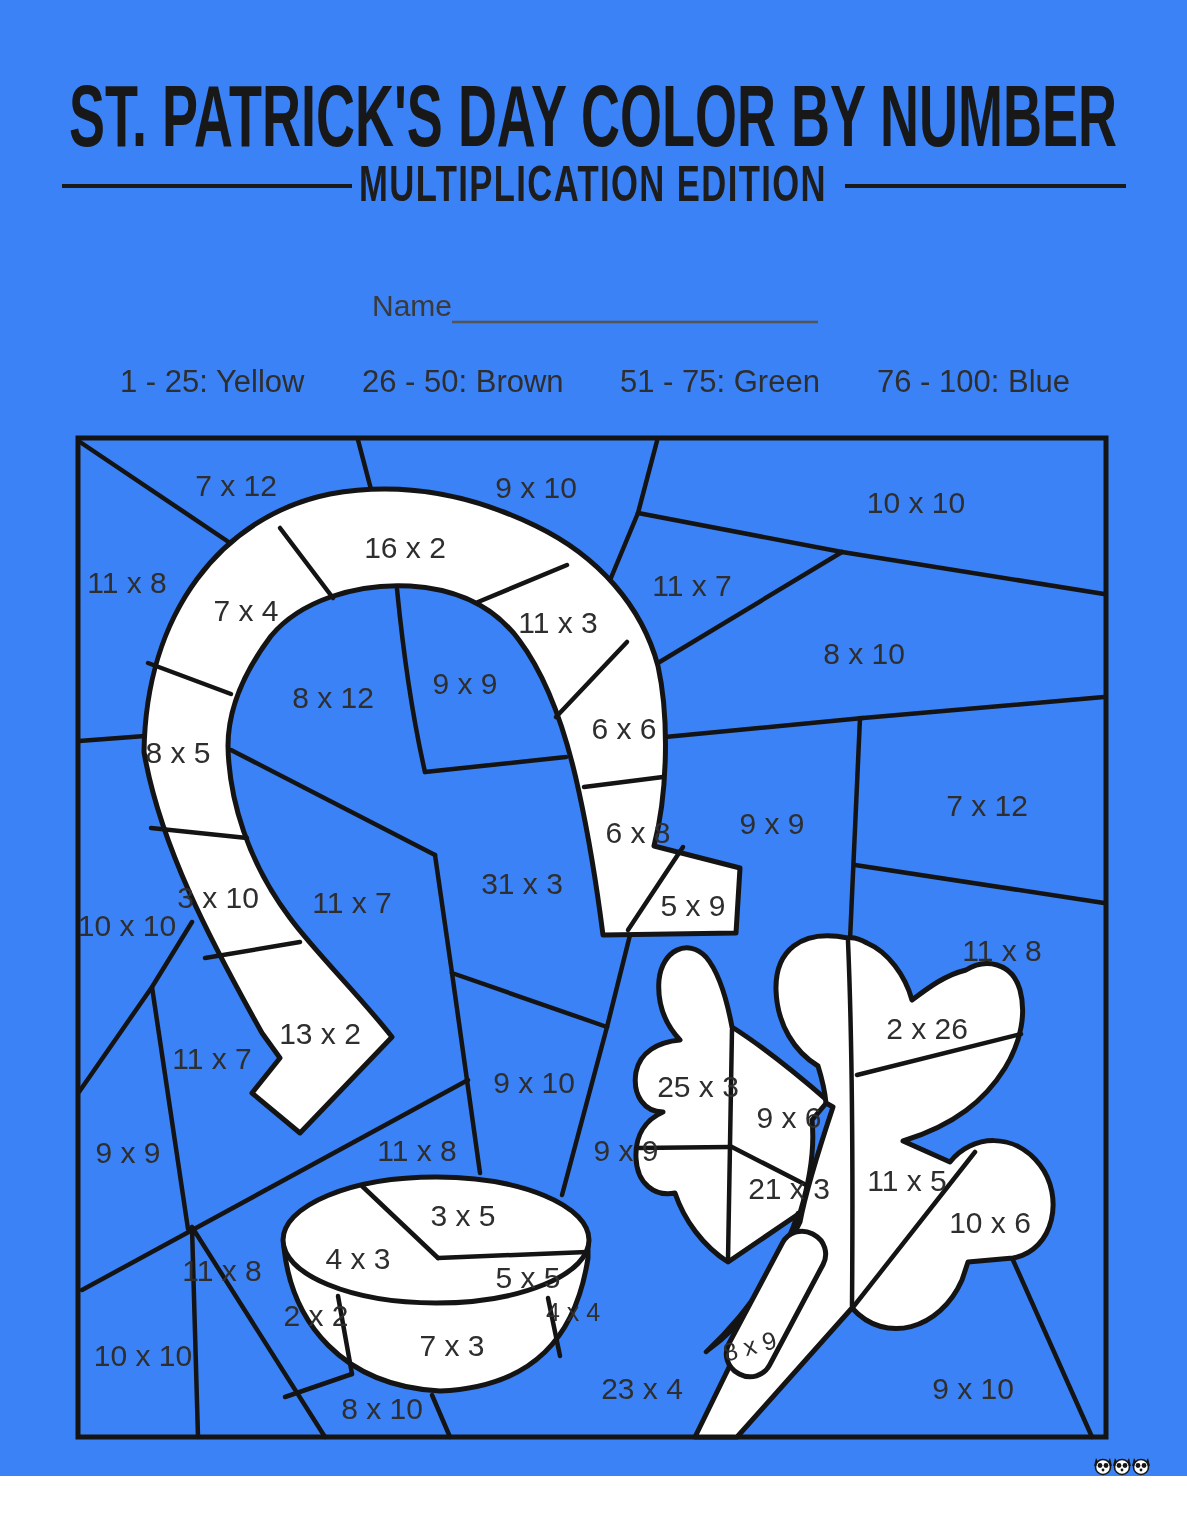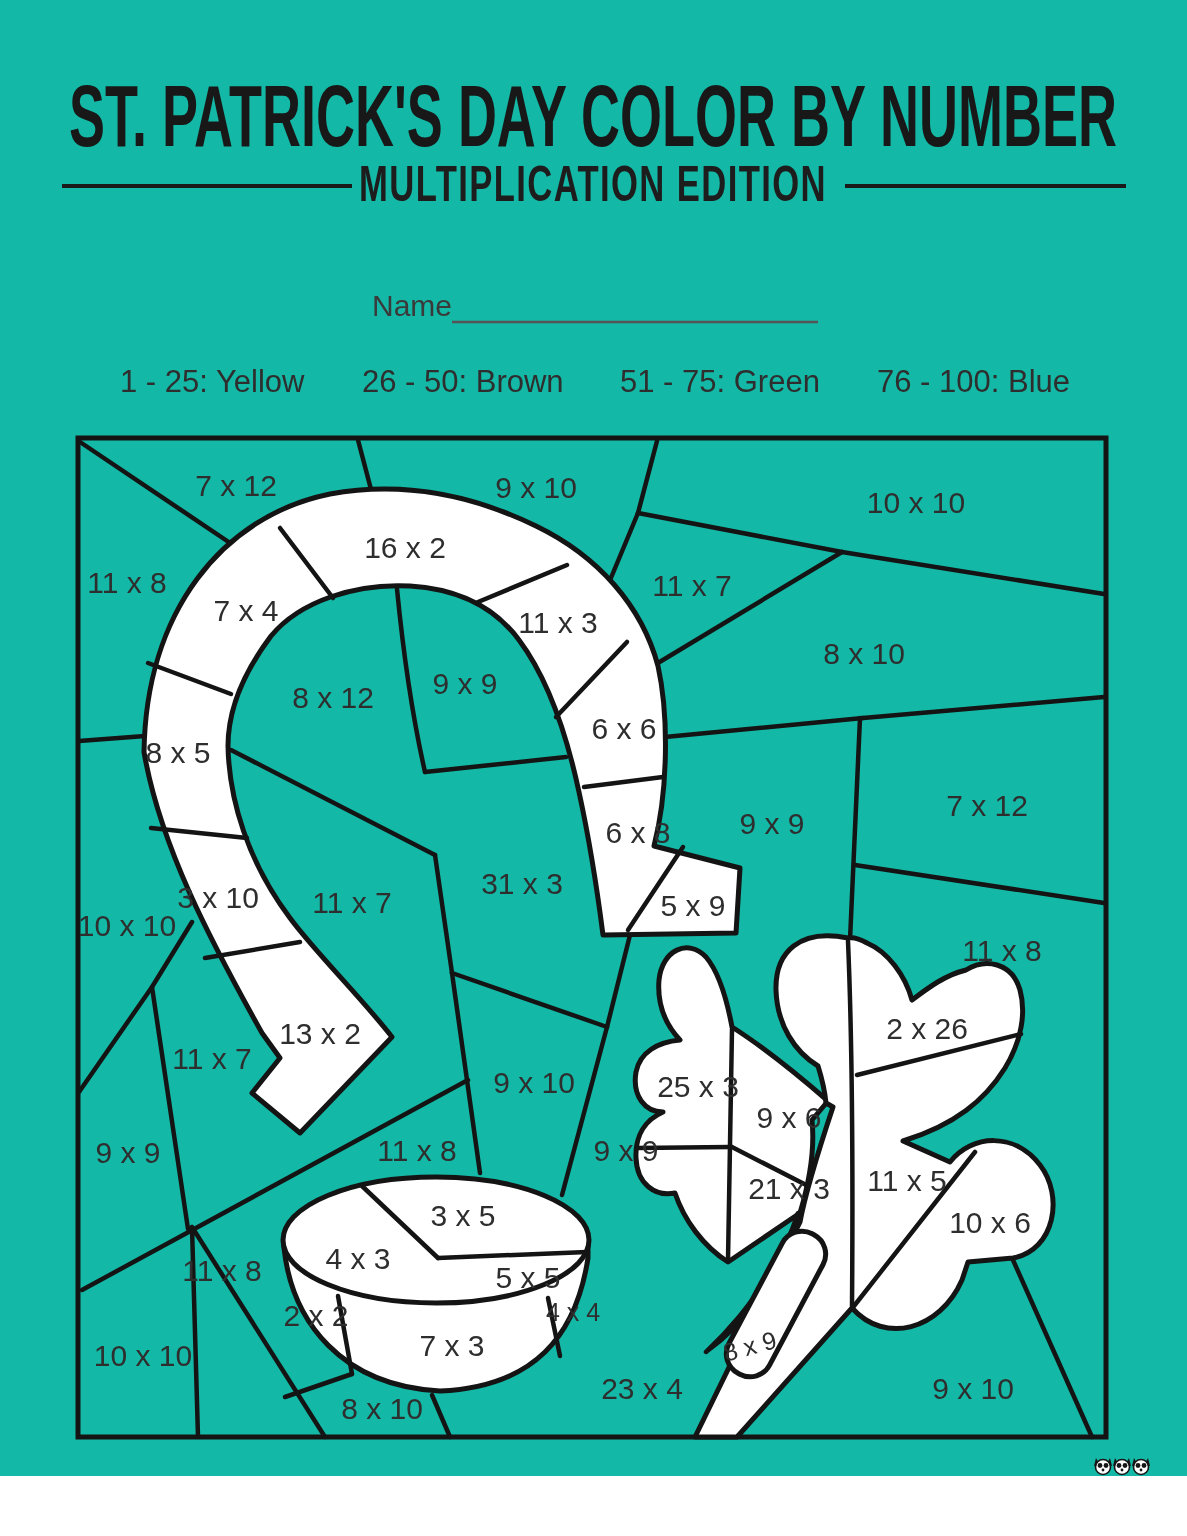--- a/index.html
+++ b/index.html
@@ -1,16 +1,16 @@
 <!DOCTYPE html>
 <html><head>
 <meta charset="utf-8">
 <style>
   html,body{margin:0;padding:0;background:#ffffff;}
-  .page{width:1187px;height:1476px;position:relative;background:#14b8a6;font-family:"Liberation Sans",sans-serif;}
+  .page{width:1187px;height:1476px;position:relative;background:#3b82f6;font-family:"Liberation Sans",sans-serif;}
   svg{display:block;}
   .title-text{font-family:"Liberation Sans",sans-serif;font-weight:bold;fill:#181818;}
   .subtitle-text{font-family:"Liberation Sans",sans-serif;font-weight:bold;fill:#1d1d1d;letter-spacing:2px;}
   .name-text{font-size:30px;fill:#3a3a3a;}
   .key-text{font-size:31px;fill:#2e2e2e;}
   .rl{font-size:30px;fill:#2e2e2e;text-anchor:middle;}
   .rl-sm{font-size:25px;fill:#2e2e2e;text-anchor:middle;}
   .ln{stroke:#141414;stroke-width:4.5;fill:none;stroke-linecap:round;stroke-linejoin:round;}
   .shape{stroke:#141414;stroke-width:5;fill:#ffffff;stroke-linejoin:round;stroke-linecap:round;}
   .frame{stroke:#141414;stroke-width:5;fill:none;}

